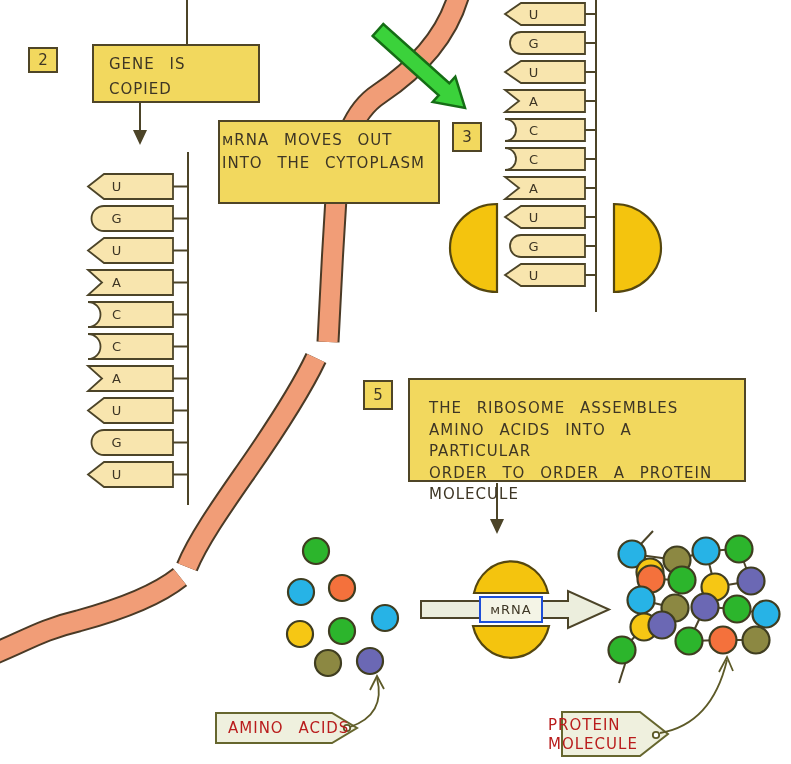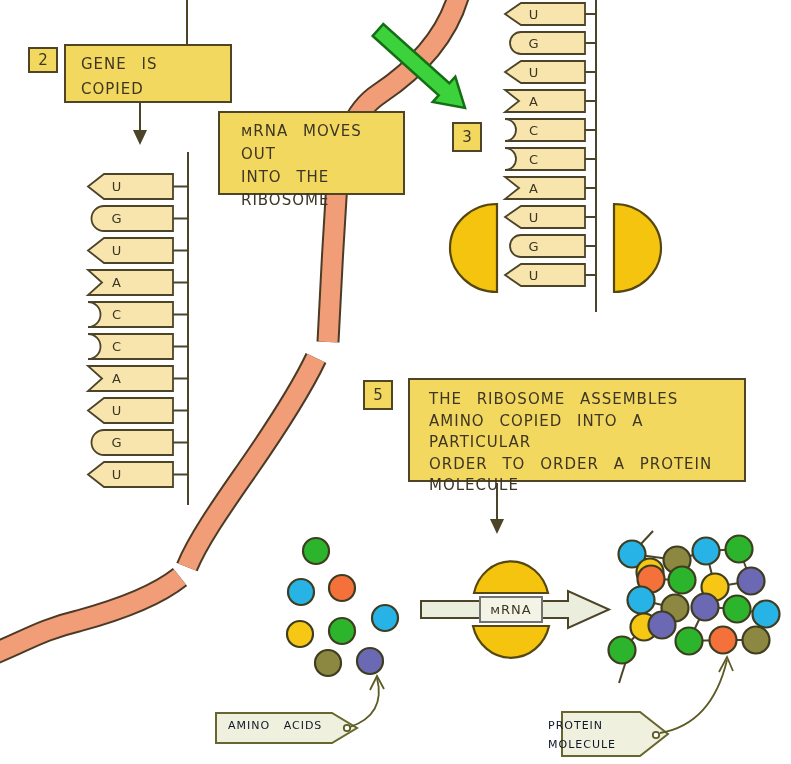--- a/index.html
+++ b/index.html
@@ -18,22 +18,22 @@
   .ribbon-over{fill:none;stroke:#f19d77;stroke-width:19;stroke-linecap:butt;}
   .ribo{fill:#f4c40e;stroke:#55470f;stroke-width:2.2;}
   .tagshape{fill:#eff0de;stroke:#66662e;stroke-width:2;}
   .hole{fill:#ffffff;stroke:#5d5a28;stroke-width:1.8;}
 
   
   .ybox{position:absolute;box-sizing:border-box;background:#f2d85e;border:2px solid #4f4526;
         font-size:15px;letter-spacing:1px;word-spacing:9px;color:#3e3625;}
   .chip{position:absolute;box-sizing:border-box;background:#f2d85e;border:2px solid #4f4526;
         width:30px;text-align:center;font-size:15px;color:#3e3625;}
-  .tagtext{position:absolute;font-size:11px;letter-spacing:1px;word-spacing:9px;color:#0f172a;}
-  .mlabel{position:absolute;box-sizing:border-box;background:#f4f4e6;border:2px solid #737373;
+  .tagtext{position:absolute;font-size:15px;letter-spacing:1px;word-spacing:9px;color:#b91c1c;}
+  .mlabel{position:absolute;box-sizing:border-box;background:#f4f4e6;border:2px solid #1d4ed8;
           text-align:center;font-size:13px;letter-spacing:1px;color:#3e3625;}
 </style>
 </head>
 <body>
 
 <div id="stage">
 
   <svg id="art" width="791" height="764" viewBox="0 0 791 764">
 
     <line x1="187" y1="0" x2="187" y2="44" class="ln"></line>
@@ -236,34 +236,34 @@
 
     <g>
       <path class="tagshape" d="M562,712 L640,712 L668,734 L640,756 L562,756 Z"></path>
       <circle class="hole" cx="656" cy="735" r="3.2"></circle>
       <path class="thin" d="M660,733 C695,727 717,702 727,660"></path>
       <path class="thin" d="M719,672 L727,657 L733,671"></path>
     </g>
   </svg>
 
   <div class="chip" style="left:28px;top:47px;height:26px;line-height:22px">2</div>
-  <div class="ybox" style="left:64px;top:44px;width:168px;height:59px;padding:6px 0 0 15px;line-height:25px">
+  <div class="ybox" style="left:92px;top:44px;width:168px;height:59px;padding:6px 0 0 15px;line-height:25px">
     <div>GENE IS COPIED</div>
   </div>
 
-  <div class="ybox" style="left:218px;top:111px;width:187px;height:84px;padding:7px 0 0 21px;line-height:23px">
+  <div class="ybox" style="left:218px;top:120px;width:222px;height:84px;padding:7px 0 0 2px;line-height:23px">
     <div>ᴍRNA MOVES OUT</div>
-    <div>INTO THE RIBOSOME</div>
+    <div>INTO THE CYTOPLASM</div>
   </div>
   <div class="chip" style="left:452px;top:122px;height:30px;line-height:26px">3</div>
 
   <div class="chip" style="left:363px;top:380px;height:30px;line-height:26px">5</div>
-  <div class="ybox" style="left:408px;top:378px;width:338px;height:104px;padding:9px 0 0 19px;line-height:21.5px">
+  <div class="ybox" style="left:408px;top:378px;width:338px;height:104px;padding:18px 0 0 19px;line-height:21.5px">
     <div>THE RIBOSOME ASSEMBLES</div>
-    <div>AMINO COPIED INTO A PARTICULAR</div>
+    <div>AMINO ACIDS INTO A PARTICULAR</div>
     <div>ORDER TO ORDER A PROTEIN</div>
     <div>MOLECULE</div>
   </div>
 
   <div class="mlabel" style="left:479px;top:596px;width:64px;height:27px;line-height:23px">ᴍRNA</div>
 
   <div class="tagtext" style="left:228px;top:719px">AMINO ACIDS</div>
   <div class="tagtext" style="left:548px;top:716px;line-height:19px">
     <div>PROTEIN</div>
     <div>MOLECULE</div>

